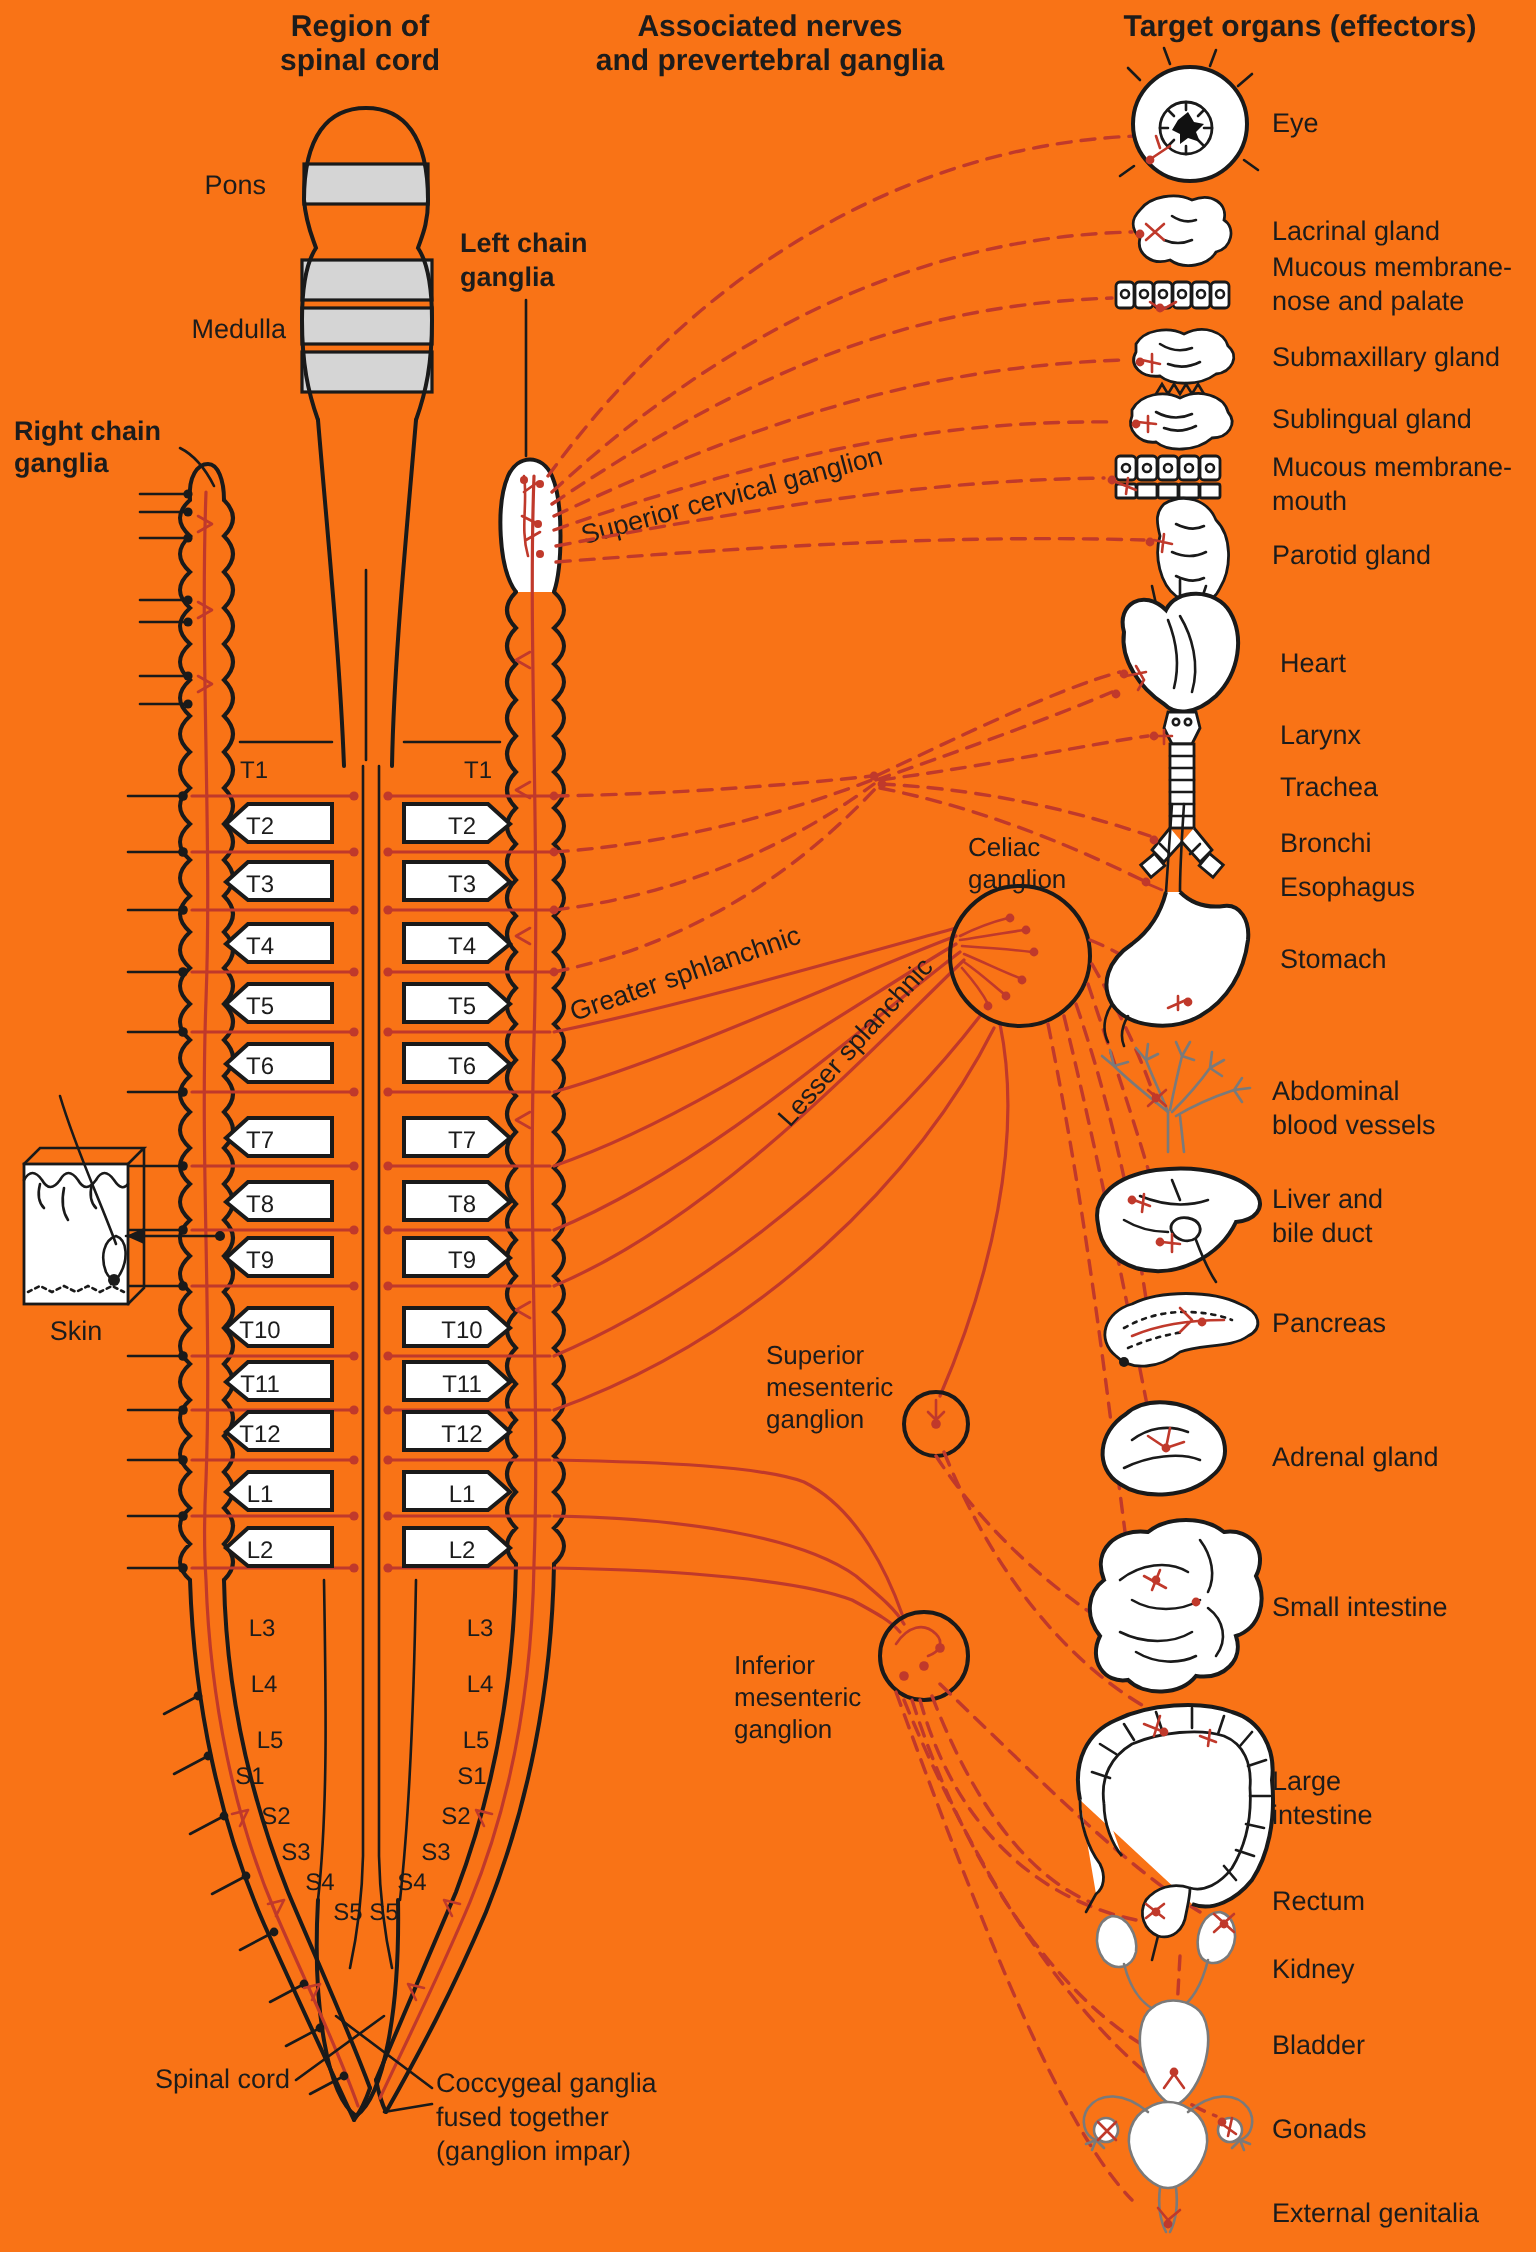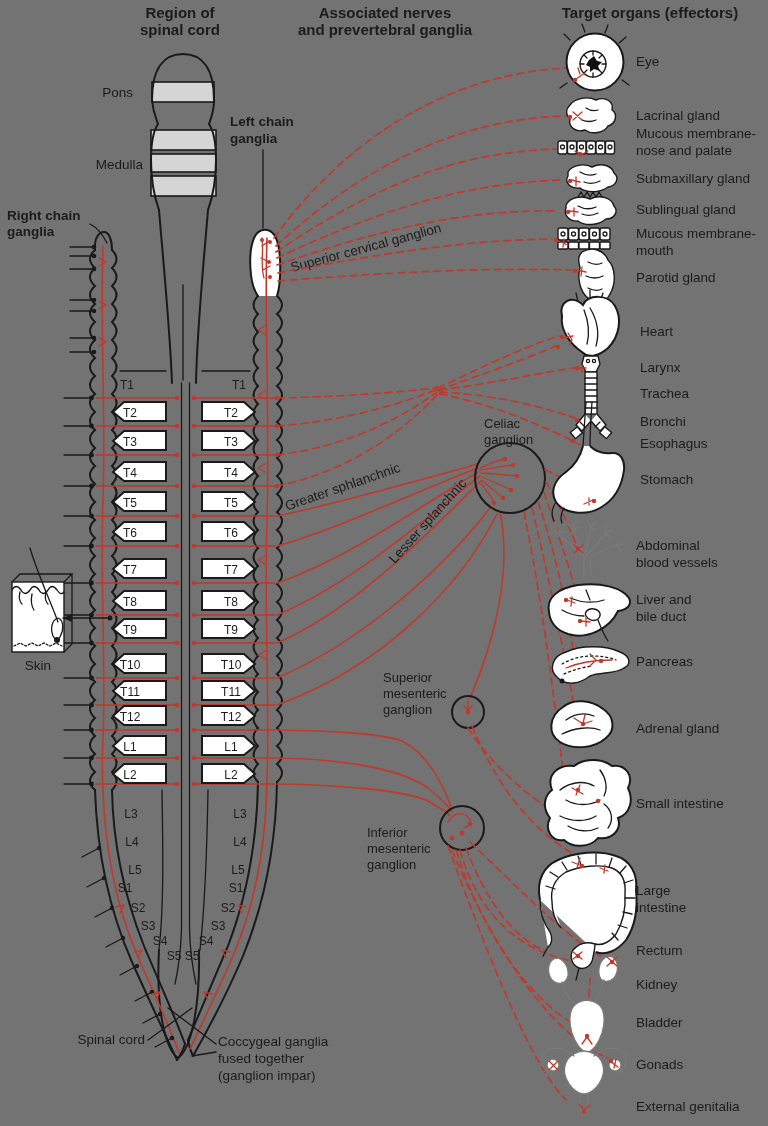--- a/index.html
+++ b/index.html
@@ -1,16 +1,16 @@
 <!DOCTYPE html>
 <html><head>
 <meta charset="utf-8">
 <style>
   html,body{margin:0;padding:0;background:#fff;}
-  .stage{position:relative;width:768px;height:1126px;background:#737373;font-family:"Liberation Sans",sans-serif;}
+  .stage{position:relative;width:768px;height:1126px;background:#f97316;font-family:"Liberation Sans",sans-serif;}
   svg{position:absolute;left:0;top:0;}
   text{fill:#1c1c1c;}
   .hdr{font-size:15px;font-weight:bold;text-anchor:middle;}
   .lab{font-size:13.5px;}
   .labb{font-size:13.5px;font-weight:bold;}
   .seg{font-size:12px;text-anchor:middle;}
   .gang{font-size:13px;}
   .rot{font-size:13.5px;}
   .k{stroke:#1a1a1a;fill:none;stroke-width:2;stroke-linecap:round;}
   .k1{stroke:#1a1a1a;fill:none;stroke-width:1.3;stroke-linecap:round;}

